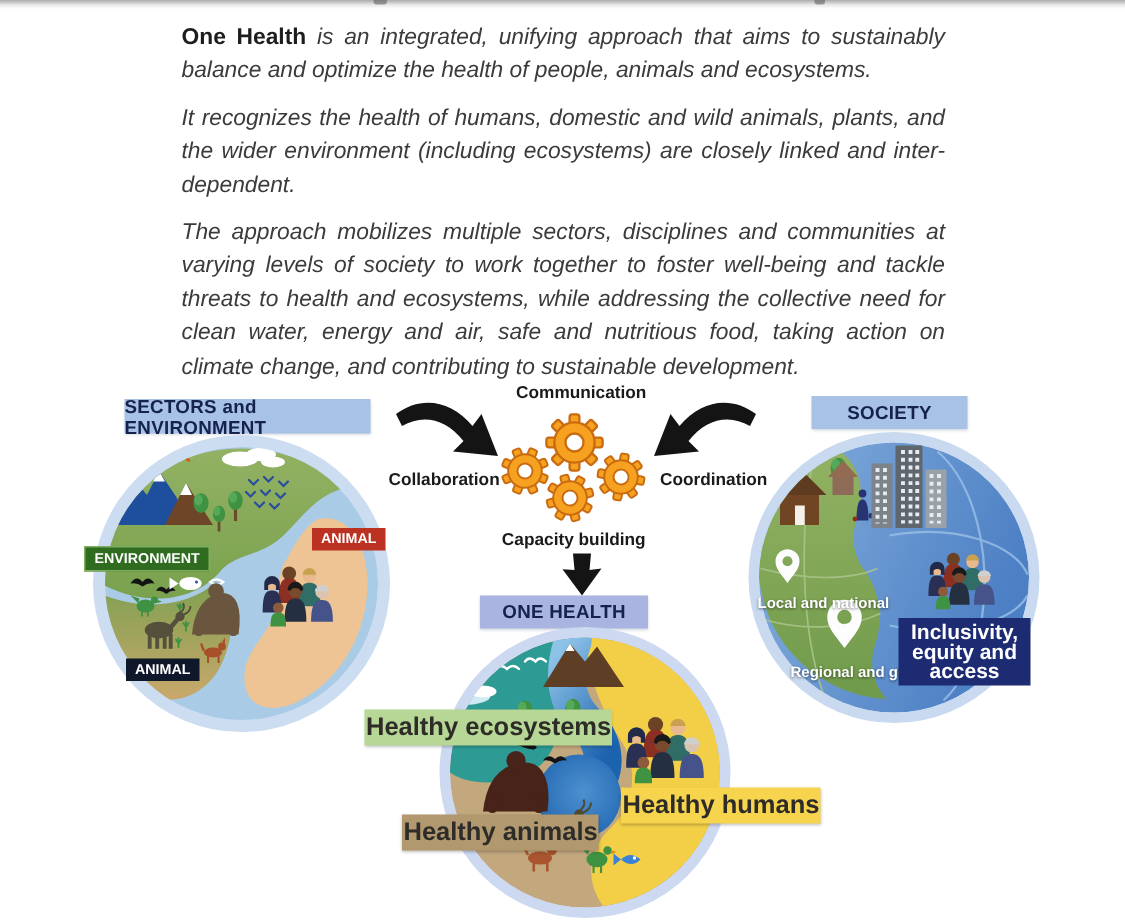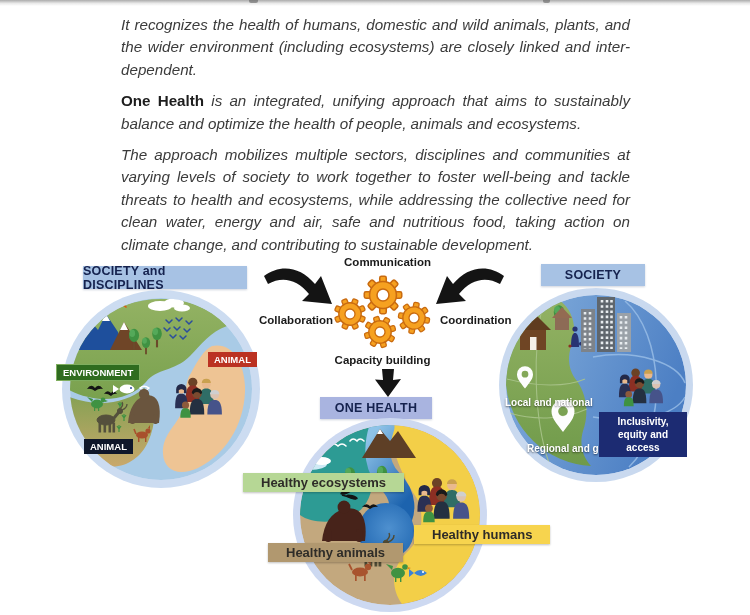--- a/index.html
+++ b/index.html
@@ -10,39 +10,39 @@
   .speck{position:absolute;top:0;height:3px;background:#5a5a5a;opacity:.55;border-radius:0 0 2px 2px;}
   .intro{position:absolute;left:121px;top:14px;width:509px;color:#3b3b3b;
         font-size:15.2px;line-height:22.4px;text-align:justify;}
   .intro p{margin:0 0 9px 0;font-style:italic;}
   .intro b{font-style:normal;color:#1d1d1d;}
   .hdr{position:absolute;display:flex;align-items:center;justify-content:center;
         background:#a7c2e4;color:#15224e;font-weight:bold;font-size:12.5px;letter-spacing:.2px;
         box-shadow:0 1px 2px rgba(60,80,120,.25);}
   .hdr2{background:#a9b4e0;}
   .lbl{position:absolute;font-weight:bold;color:#fff;font-size:9.5px;padding:2px 6px;white-space:nowrap;}
-  .big-lbl{position:absolute;font-weight:bold;color:#2e2c28;font-size:13px;padding:2px 18px;white-space:nowrap;
+  .big-lbl{position:absolute;font-weight:bold;color:#2e2c28;font-size:17px;padding:2px 1px;white-space:nowrap;
         box-shadow:0 1px 2px rgba(0,0,0,.25);}
   .wlbl{position:absolute;font-weight:bold;color:#fff;font-size:10px;white-space:nowrap;
         text-shadow:0 1px 2px rgba(0,0,0,.55);}
   .ctxt{position:absolute;font-weight:bold;color:#1a1a1a;font-size:11.5px;white-space:nowrap;}
   svg{position:absolute;overflow:visible;}
 </style>
 </head>
 <body>
 
 <div class="page">
 
   <div class="page-edge"></div>
   <div class="speck" style="left:249px;width:9px;"></div>
   <div class="speck" style="left:543px;width:7px;"></div>
 
   <div class="intro">
+    <p><b>One Health</b><span> is an integrated, unifying approach that aims to sustainably balance and optimize the health of people, animals and ecosystems.</span></p>
     <p>It recognizes the health of humans, domestic and wild animals, plants, and the wider environment (including ecosystems) are closely linked and inter-dependent.</p>
-    <p><b>One Health</b><span> is an integrated, unifying approach that aims to sustainably balance and optimize the health of people, animals and ecosystems.</span></p>
     <p>The approach mobilizes multiple sectors, disciplines and communities at varying levels of society to work together to foster well-being and tackle threats to health and ecosystems, while addressing the collective need for clean water, energy and air, safe and nutritious food, taking action on climate change, and contributing to sustainable development.</p>
   </div>
 
   <svg width="0" height="0">
     <defs>
       <g id="gear">
         <g fill="#f6a120" stroke="#c96b10" stroke-width="1.3" stroke-linejoin="round">
           <rect x="-2.7" y="-15.6" width="5.4" height="6.2" rx="1.4"></rect>
           <rect x="-2.7" y="-15.6" width="5.4" height="6.2" rx="1.4" transform="rotate(45)"></rect>
           <rect x="-2.7" y="-15.6" width="5.4" height="6.2" rx="1.4" transform="rotate(90)"></rect>
@@ -88,21 +88,21 @@
             <path d="M34,38 C34,26 37,24 41,24 C45,24 48,26 48,38 Z" fill="#46538a"></path>
           </g>
         <g>
             <circle cx="13" cy="29" r="3.4" fill="#8d5a3b"></circle>
             <path d="M8,41 C8,33 10,32 13,32 C16,32 18,33 18,41 Z" fill="#3f9242"></path>
           </g>
       </g>
     </defs>
   </svg>
 
-  <div class="hdr" style="left:83px;top:266px;width:164px;height:23px;">SOCIETY and DISCIPLINES</div>
+  <div class="hdr" style="left:83px;top:266px;width:164px;height:23px;">SECTORS and ENVIRONMENT</div>
 
   <svg style="left:60px;top:290px;" width="202" height="200" viewBox="0 0 202 200">
     <defs>
       <linearGradient id="ganim" x1="0" y1="0" x2="0" y2="1">
         <stop offset="0" stop-color="#7fa051"></stop>
           <stop offset="1" stop-color="#c9a86b"></stop>
       </linearGradient>
       <linearGradient id="lgreen" x1="0" y1="0" x2="0" y2="1">
         <stop offset="0" stop-color="#93b263"></stop>
           <stop offset="1" stop-color="#79a14e"></stop>
@@ -372,15 +372,15 @@
             <line x1="129" y1="29" x2="129" y2="62"></line>
         </g>
       </g>
       <use href="#pin" transform="translate(28,96) scale(0.8)"></use>
       <use href="#pin" transform="translate(66,137) scale(1.15)"></use>
       <use href="#crowd" transform="translate(119,79) scale(0.98)"></use>
     </g>
   </svg>
   <div class="wlbl" style="left:505px;top:397px;">Local and national</div>
   <div class="wlbl" style="left:527px;top:443px;">Regional and global</div>
-  <div class="lbl" style="left:599px;top:412px;width:82px;background:#1c2b72;font-size:10px;text-align:center;white-space:normal;line-height:13px;padding:3px 3px;">Inclusivity, equity and access</div>
+  <div class="lbl" style="left:599px;top:412px;width:82px;background:#1c2b72;font-size:14px;text-align:center;white-space:normal;line-height:13px;padding:3px 3px;">Inclusivity, equity and access</div>
 
 </div>
 
 </body></html>

